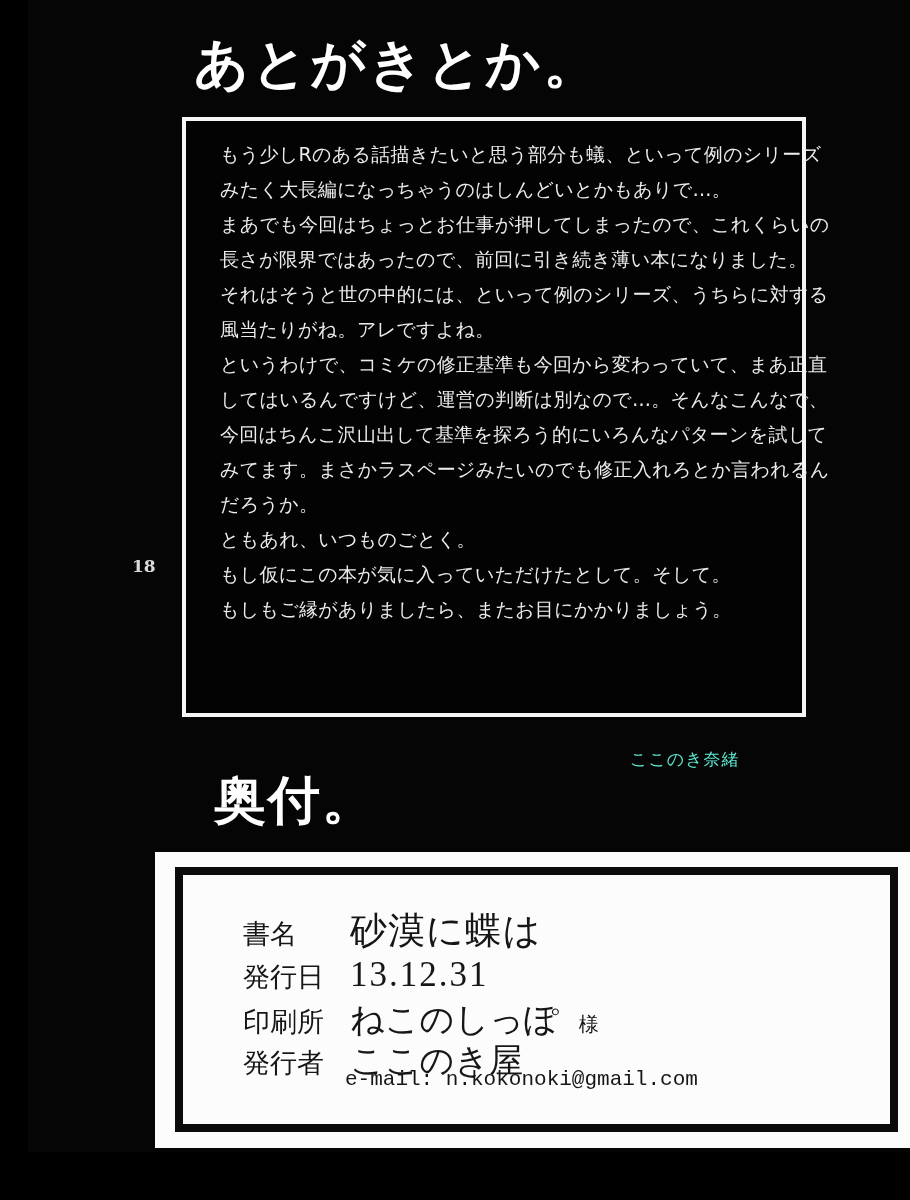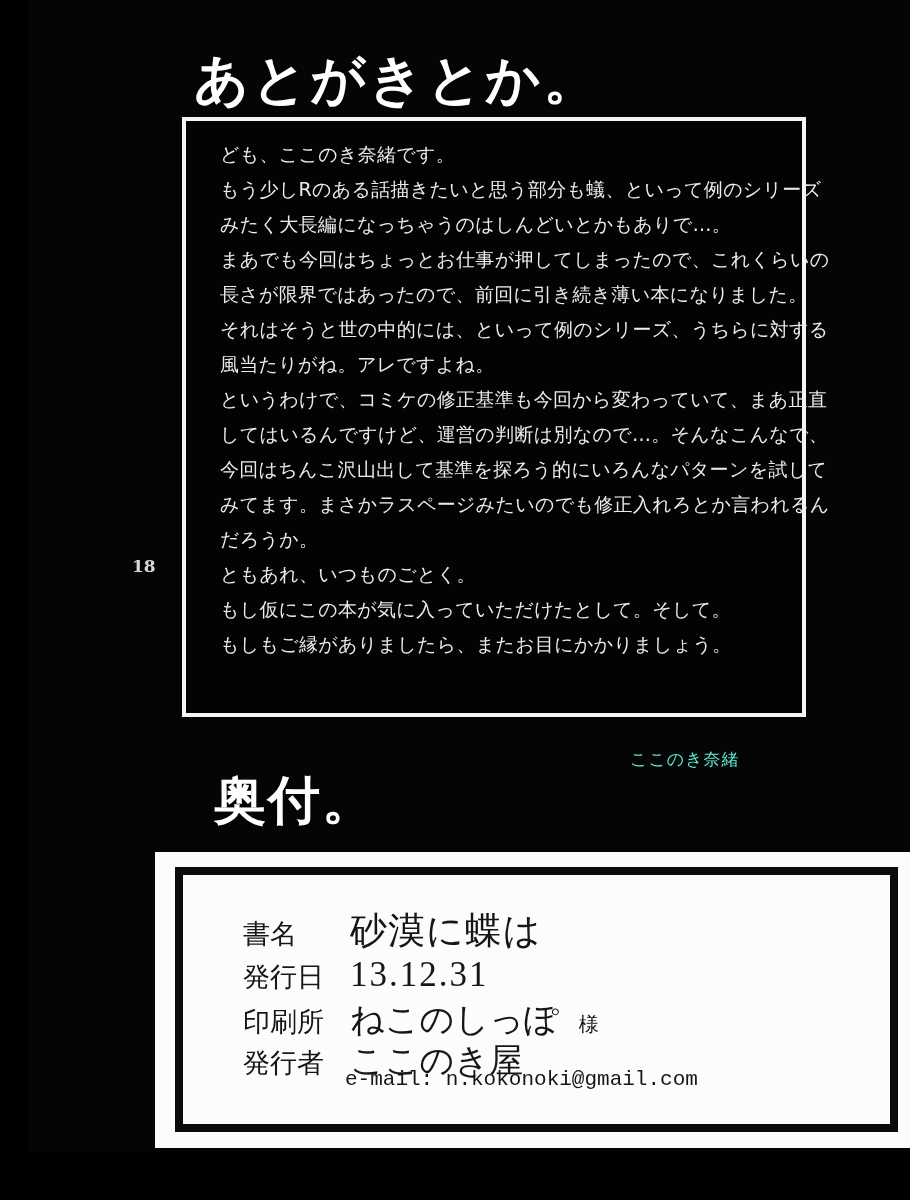--- a/index.html
+++ b/index.html
@@ -20,21 +20,21 @@
     inset: 0;
     background: #050505;
   }
   
   .edge-left   { position: absolute; left: 0; top: 0; width: 28px; height: 1200px; background: #000; }
   .edge-bottom { position: absolute; left: 0; top: 1152px; width: 910px; height: 48px; background: #000; }
 
   .title {
     position: absolute;
     left: 194px;
-    top: 44px;
+    top: 28px;
     color: #ffffff;
     font-size: 54px;
     font-weight: bold;
     letter-spacing: 3px;
     white-space: nowrap;
   }
 
   .afterword-box {
     position: absolute;
     left: 182px;
@@ -153,21 +153,20 @@
 <body>
 
 <div class="page">
   <div class="edge-left"></div>
   <div class="edge-bottom"></div>
 
   <div class="title">あとがきとか。</div>
 
   <div class="afterword-box">
     <div class="afterword-text">
-      <div class="aw-line">ども、ここのき奈緒です。</div>
       <div class="aw-line">もう少しRのある話描きたいと思う部分も蟻、といって例のシリーズ</div>
       <div class="aw-line">みたく大長編になっちゃうのはしんどいとかもありで…。</div>
       <div class="aw-line">まあでも今回はちょっとお仕事が押してしまったので、これくらいの</div>
       <div class="aw-line">長さが限界ではあったので、前回に引き続き薄い本になりました。</div>
       <div class="aw-line">それはそうと世の中的には、といって例のシリーズ、うちらに対する</div>
       <div class="aw-line">風当たりがね。アレですよね。</div>
       <div class="aw-line">というわけで、コミケの修正基準も今回から変わっていて、まあ正直</div>
       <div class="aw-line">してはいるんですけど、運営の判断は別なので…。そんなこんなで、</div>
       <div class="aw-line">今回はちんこ沢山出して基準を探ろう的にいろんなパターンを試して</div>
       <div class="aw-line">みてます。まさかラスページみたいのでも修正入れろとか言われるん</div>

